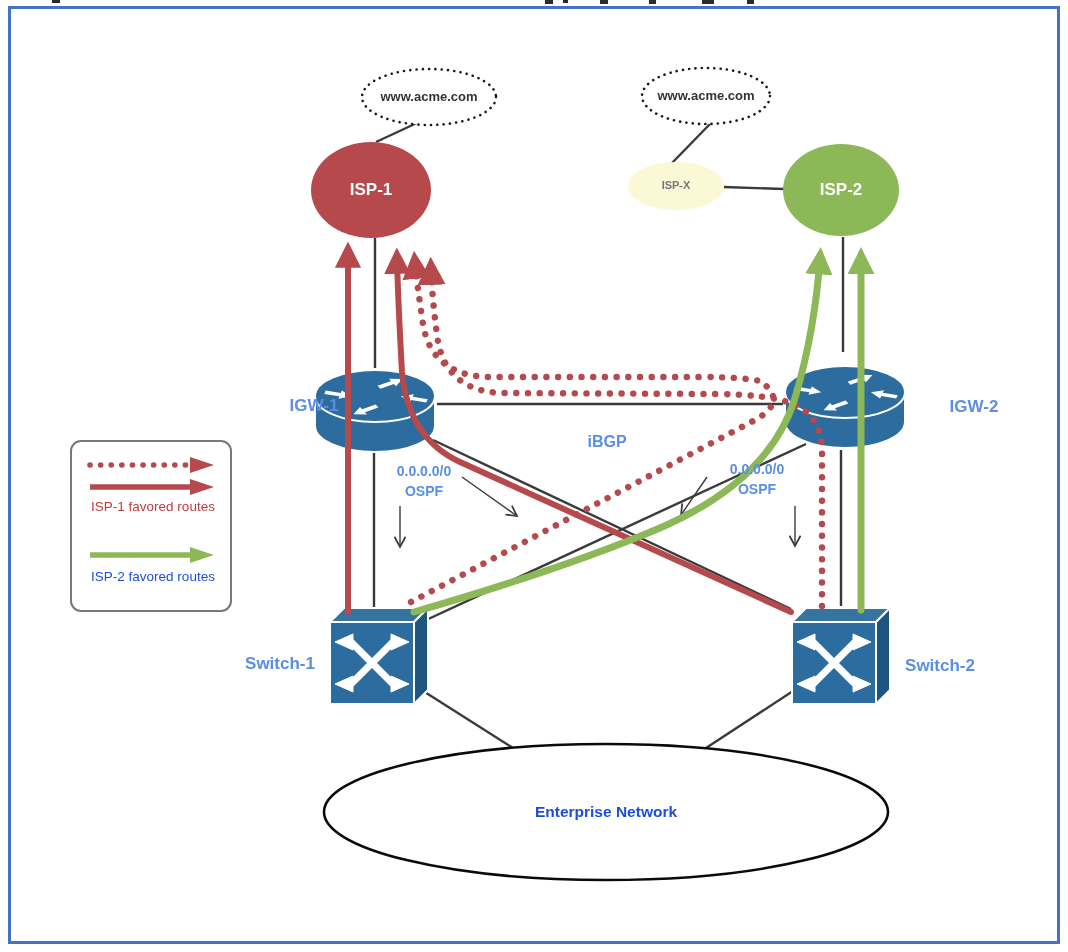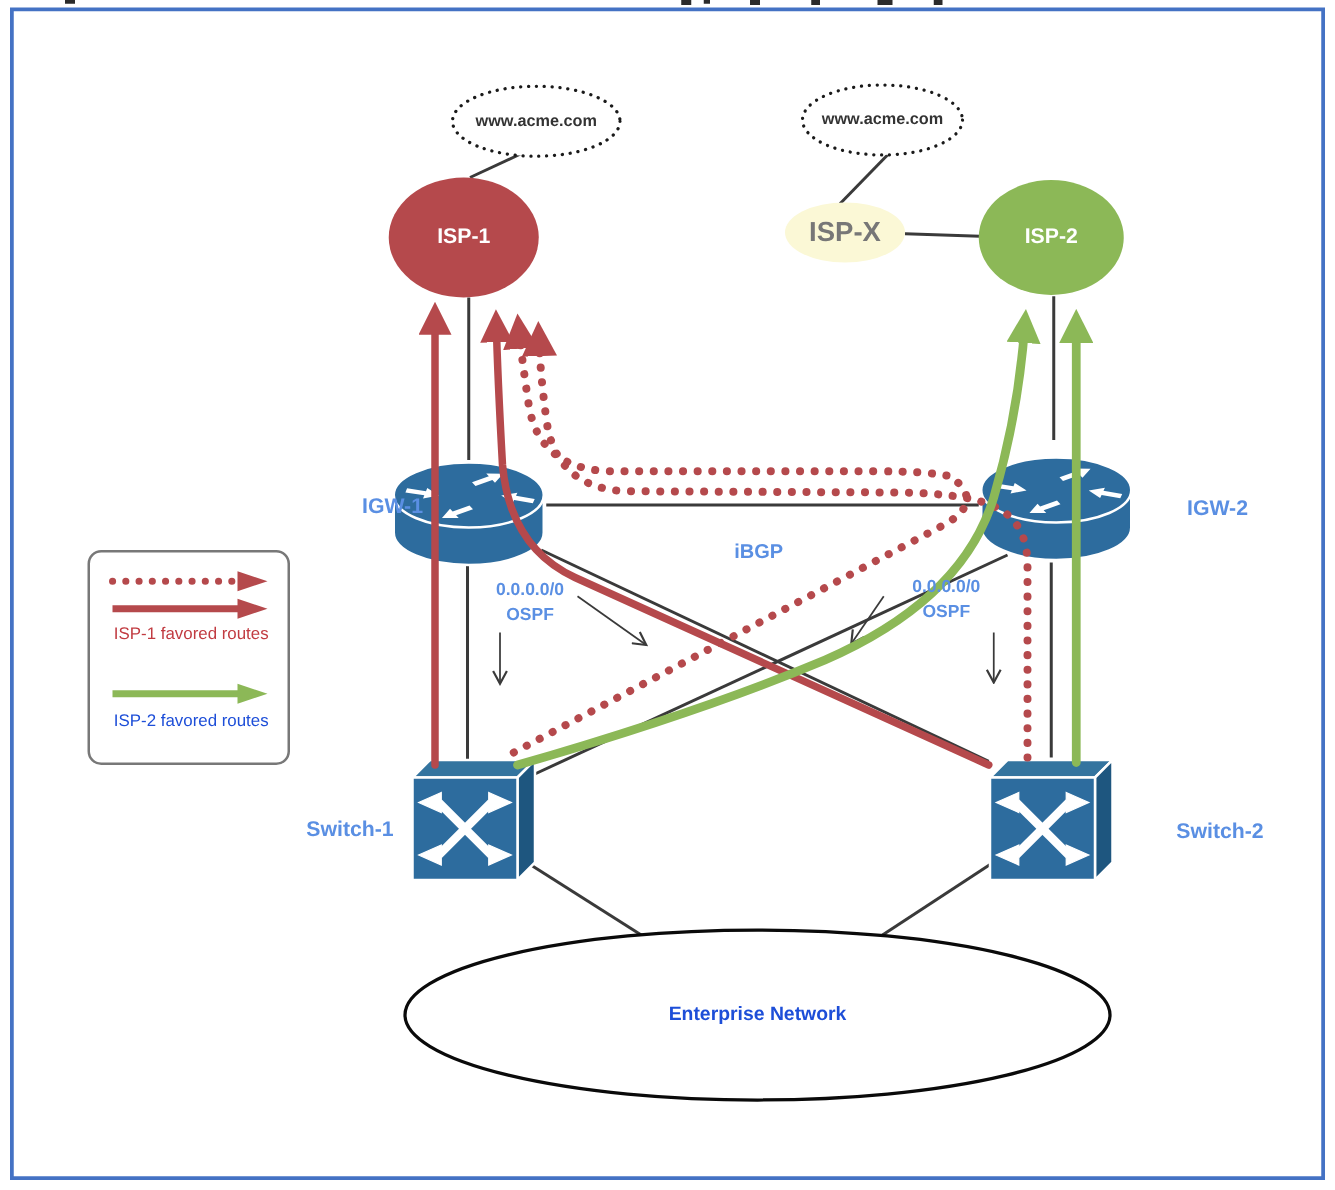--- a/index.html
+++ b/index.html
@@ -133,37 +133,37 @@
     <path d="M411,602 L755,420 Q789,401 760,381 Q742,377 700,377 L486,377 Q431,374 423,324 Q417,284 415,262" stroke="#B5494C" stroke-width="6.4" stroke-dasharray="0.1 11.6" marker-end="url(#mr)"></path>
     <path d="M822,606 L822,452 Q822,414 790,403 Q770,395 720,394 L502,393 Q444,391 437,335 Q432,297 431,268" stroke="#B5494C" stroke-width="6.4" stroke-dasharray="0.1 11.6" marker-end="url(#mr)"></path>
     <path d="M861,610 L861,258" stroke="#8CB857" stroke-width="7" marker-end="url(#mg)"></path>
     <path d="M414,612 Q560,570 660,528 Q770,480 795,398 Q815,330 820,258" stroke="#8CB857" stroke-width="7" marker-end="url(#mg)"></path>
   </g>
 </svg>
 
 <div class="lbl dark" style="left:429px;top:97px;font-size:13px;">www.acme.com</div>
 <div class="lbl dark" style="left:706px;top:96px;font-size:13px;">www.acme.com</div>
 <div class="lbl white" style="left:371px;top:190px;font-size:17px;">ISP-1</div>
-<div class="lbl gray" style="left:676px;top:186px;font-size:22px;">ISP-X</div>
+<div class="lbl gray" style="left:676px;top:186px;font-size:11px;">ISP-X</div>
 <div class="lbl white" style="left:841px;top:190px;font-size:17px;">ISP-2</div>
 <div class="lbl blue" style="left:270px;top:406px;font-size:17px;margin-left:44px;">IGW-1</div>
 <div class="lbl blue" style="left:950px;top:407px;font-size:17px;padding-left:48px;">IGW-2</div>
 <div class="lbl blue" style="left:607px;top:442px;font-size:16px;">iBGP</div>
 
 <div class="lbl blue" style="left:424px;top:481px;font-size:14px;">
   <div>0.0.0.0/0</div>
   <div>OSPF</div>
 </div>
 <div class="lbl blue" style="left:757px;top:479px;font-size:14px;">
   <div>0.0.0.0/0</div>
   <div>OSPF</div>
 </div>
 
 <div class="lbl blue" style="left:280px;top:664px;font-size:17px;">Switch-1</div>
-<div class="lbl blue" style="left:976px;top:666px;font-size:17px;">Switch-2</div>
+<div class="lbl blue" style="left:940px;top:666px;font-size:17px;">Switch-2</div>
 <div class="lbl" style="left:606px;top:812px;font-size:15.5px;color:#1d4ed8;">Enterprise Network</div>
 
 <div class="legend">
   <svg class="row" style="top:14px;" width="132" height="18">
     <line x1="4" y1="9" x2="104" y2="9" stroke="#B5494C" stroke-width="5.6" stroke-dasharray="0.1 10.5" stroke-linecap="round"></line>
     <polygon points="104,1 128,9 104,17" fill="#B5494C"></polygon>
   </svg>
   <svg class="row" style="top:36px;" width="132" height="18">
     <line x1="4" y1="9" x2="106" y2="9" stroke="#B5494C" stroke-width="5.6"></line>
     <polygon points="104,1 128,9 104,17" fill="#B5494C"></polygon>

